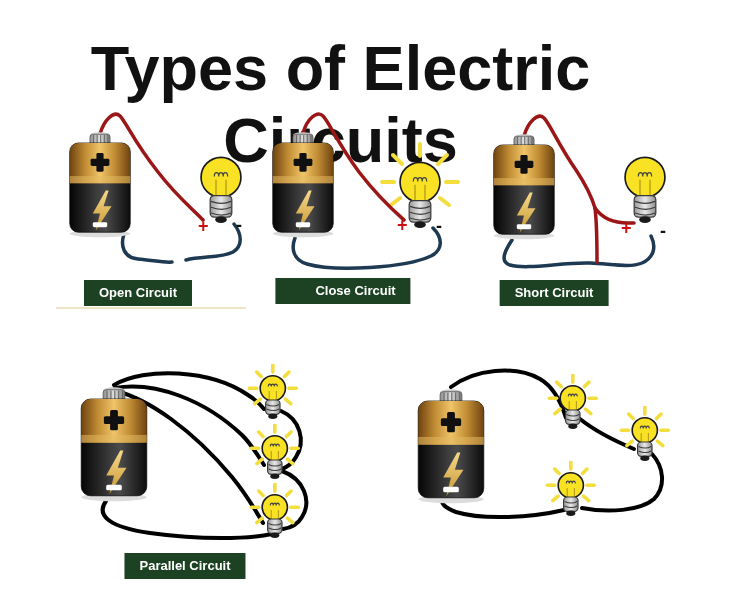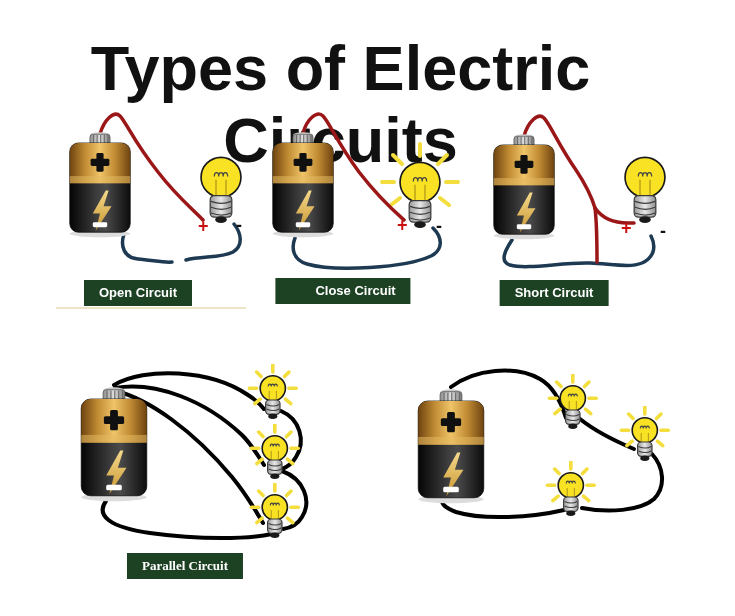--- a/index.html
+++ b/index.html
@@ -28,21 +28,21 @@
   .circuit svg.diagram{position:absolute;left:0;top:0;}
   .circuit-label{
     position:absolute;transform:translateX(-50%);
     background:var(--label_bg);color:var(--label_text);
     font-size:13px;font-weight:700;white-space:nowrap;
     padding:3px 15px;line-height:20px;
   }
   .c1 .circuit-label{left:98px;top:170px;}
   .c2 .circuit-label{left:88px;top:168px;padding-left:40px;}
   .c3 .circuit-label{left:76px;top:170px;}
-  .c4 .circuit-label{left:135px;top:198px;font-family:Liberation Serif, serif;}
+  .c4 .circuit-label{left:135px;top:198px;}
   .c5 .circuit-label{left:139px;top:195px;}
   .underline{
     position:absolute;left:16px;top:197px;width:190px;height:2px;
     background:#ece4c4;
   }
   
   .wire-red{stroke:var(--wire_red);stroke-width:3.5;fill:none;stroke-linecap:round;}
   .wire-blue{stroke:var(--wire_blue);stroke-width:3.5;fill:none;stroke-linecap:round;}
   .wire-black{stroke:var(--wire_black);stroke-width:4;fill:none;stroke-linecap:round;}
   .ray{stroke:var(--ray_yellow);stroke-width:4;stroke-linecap:round;}

